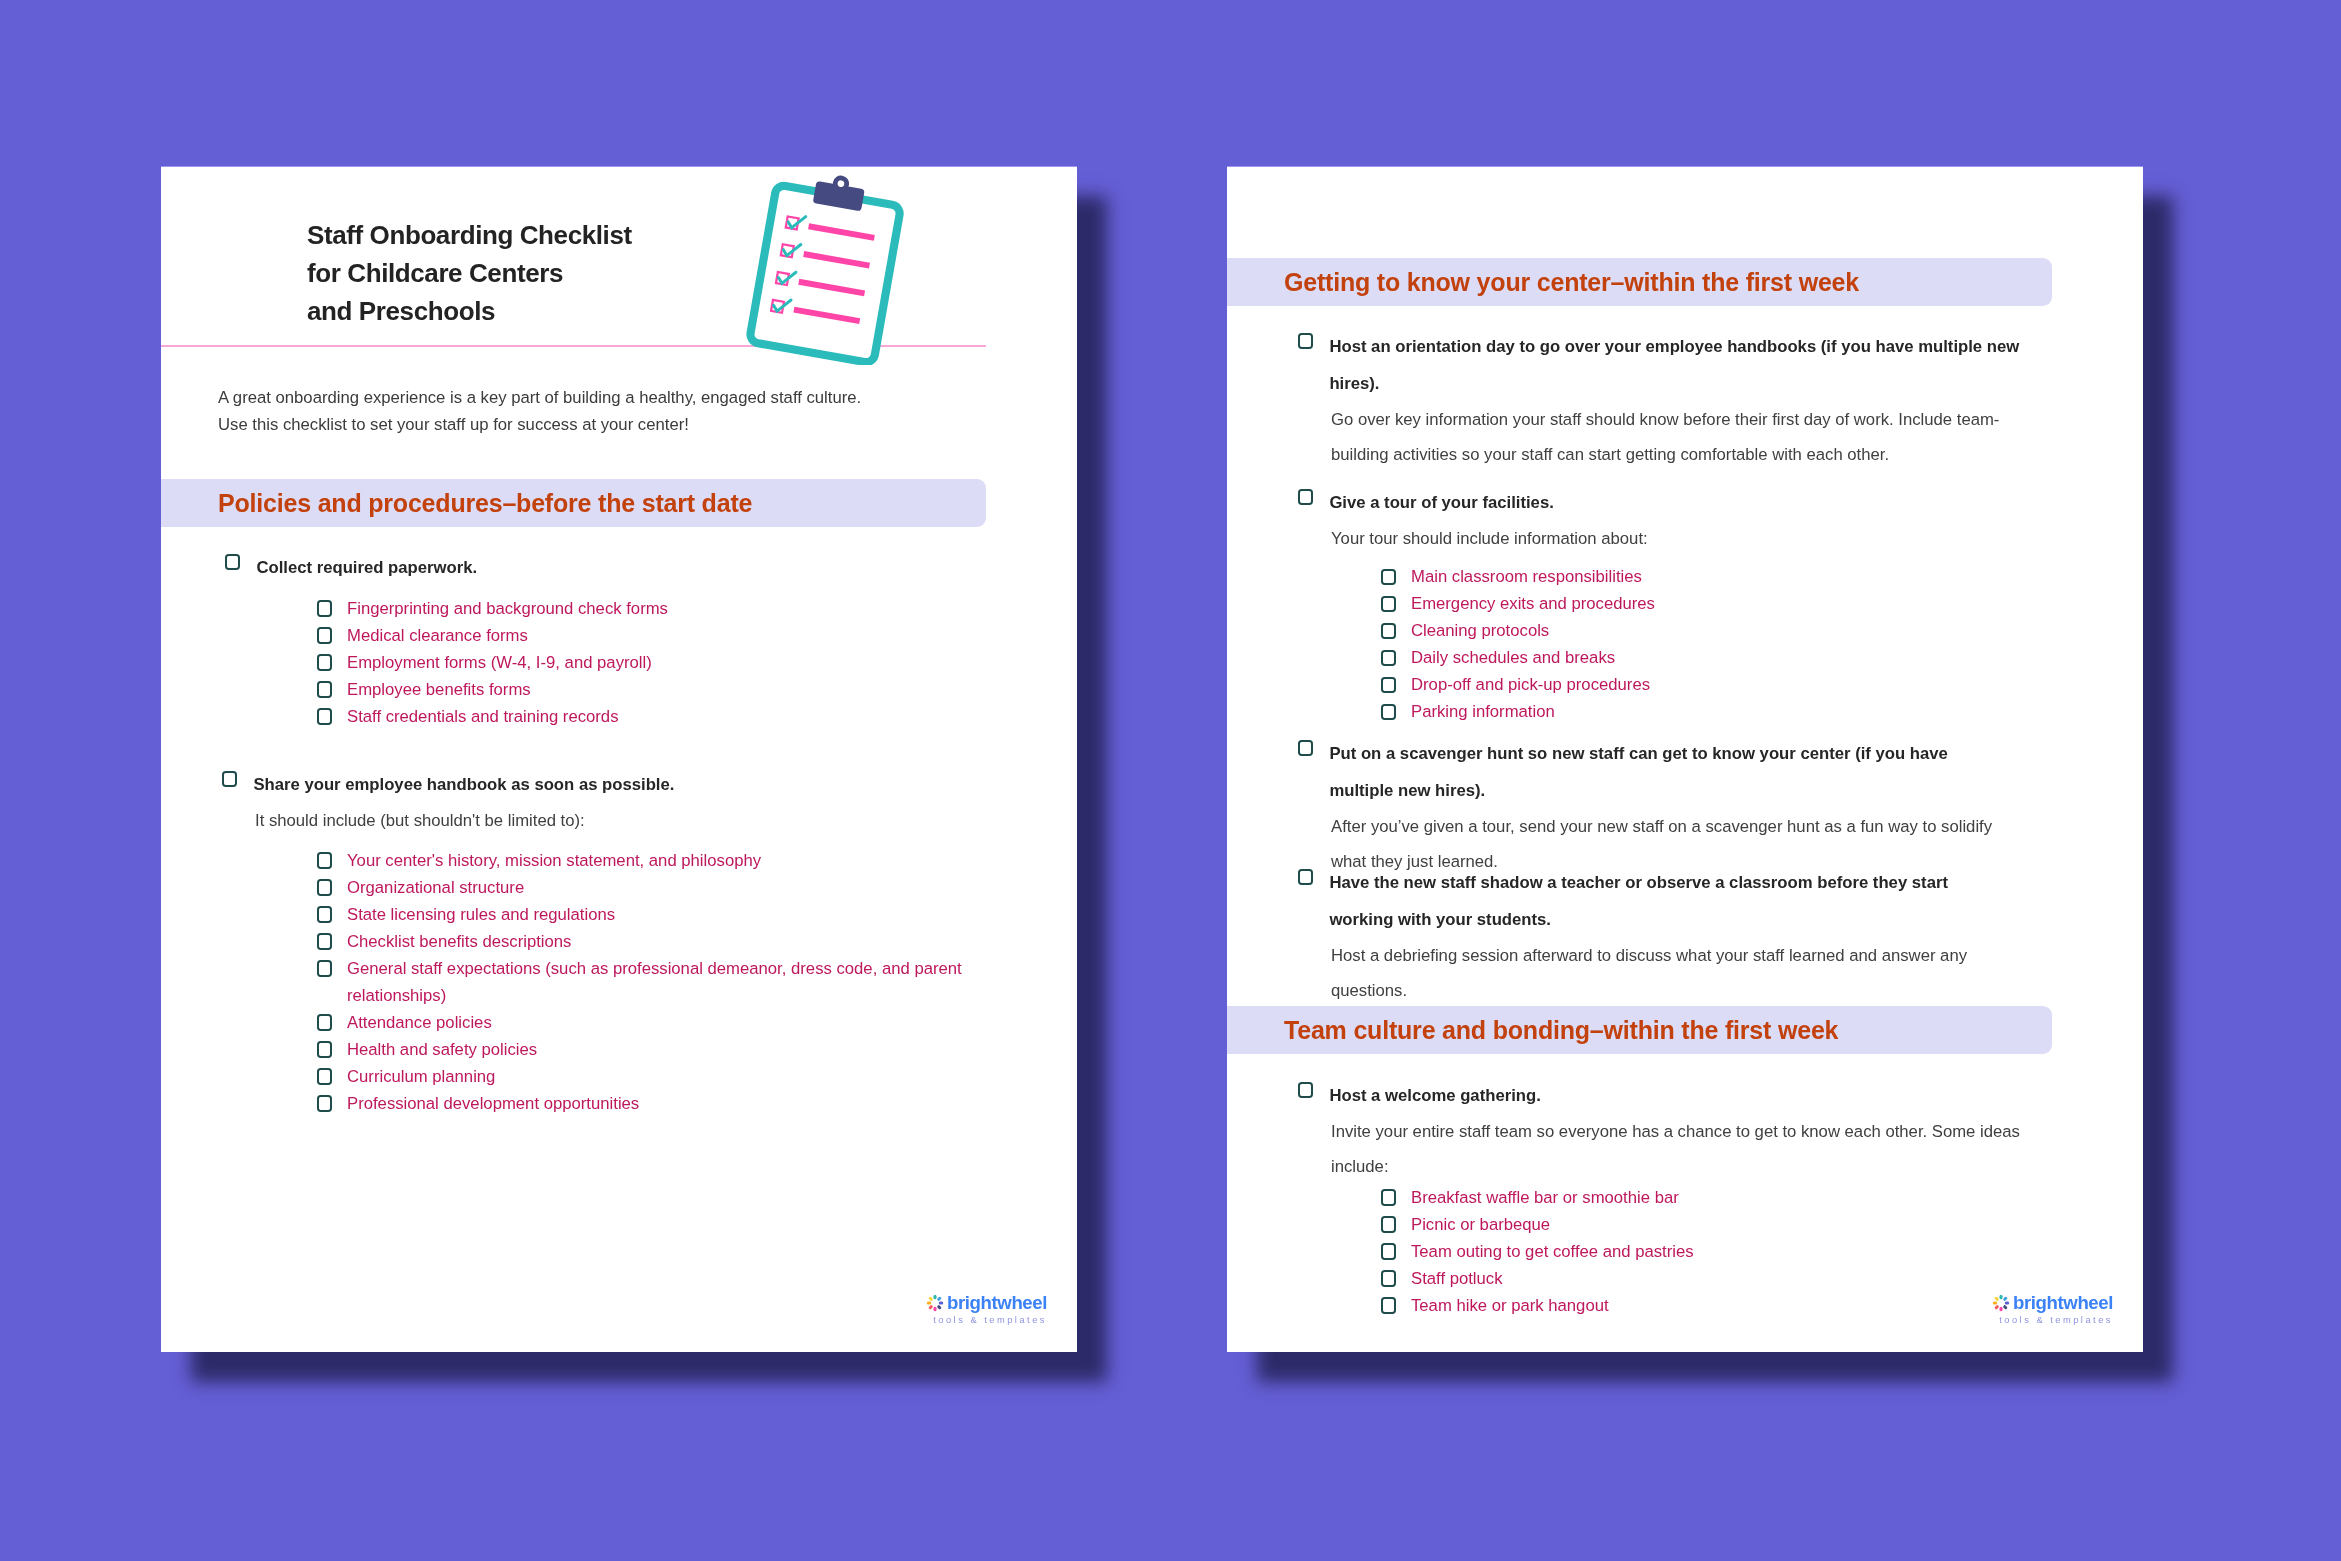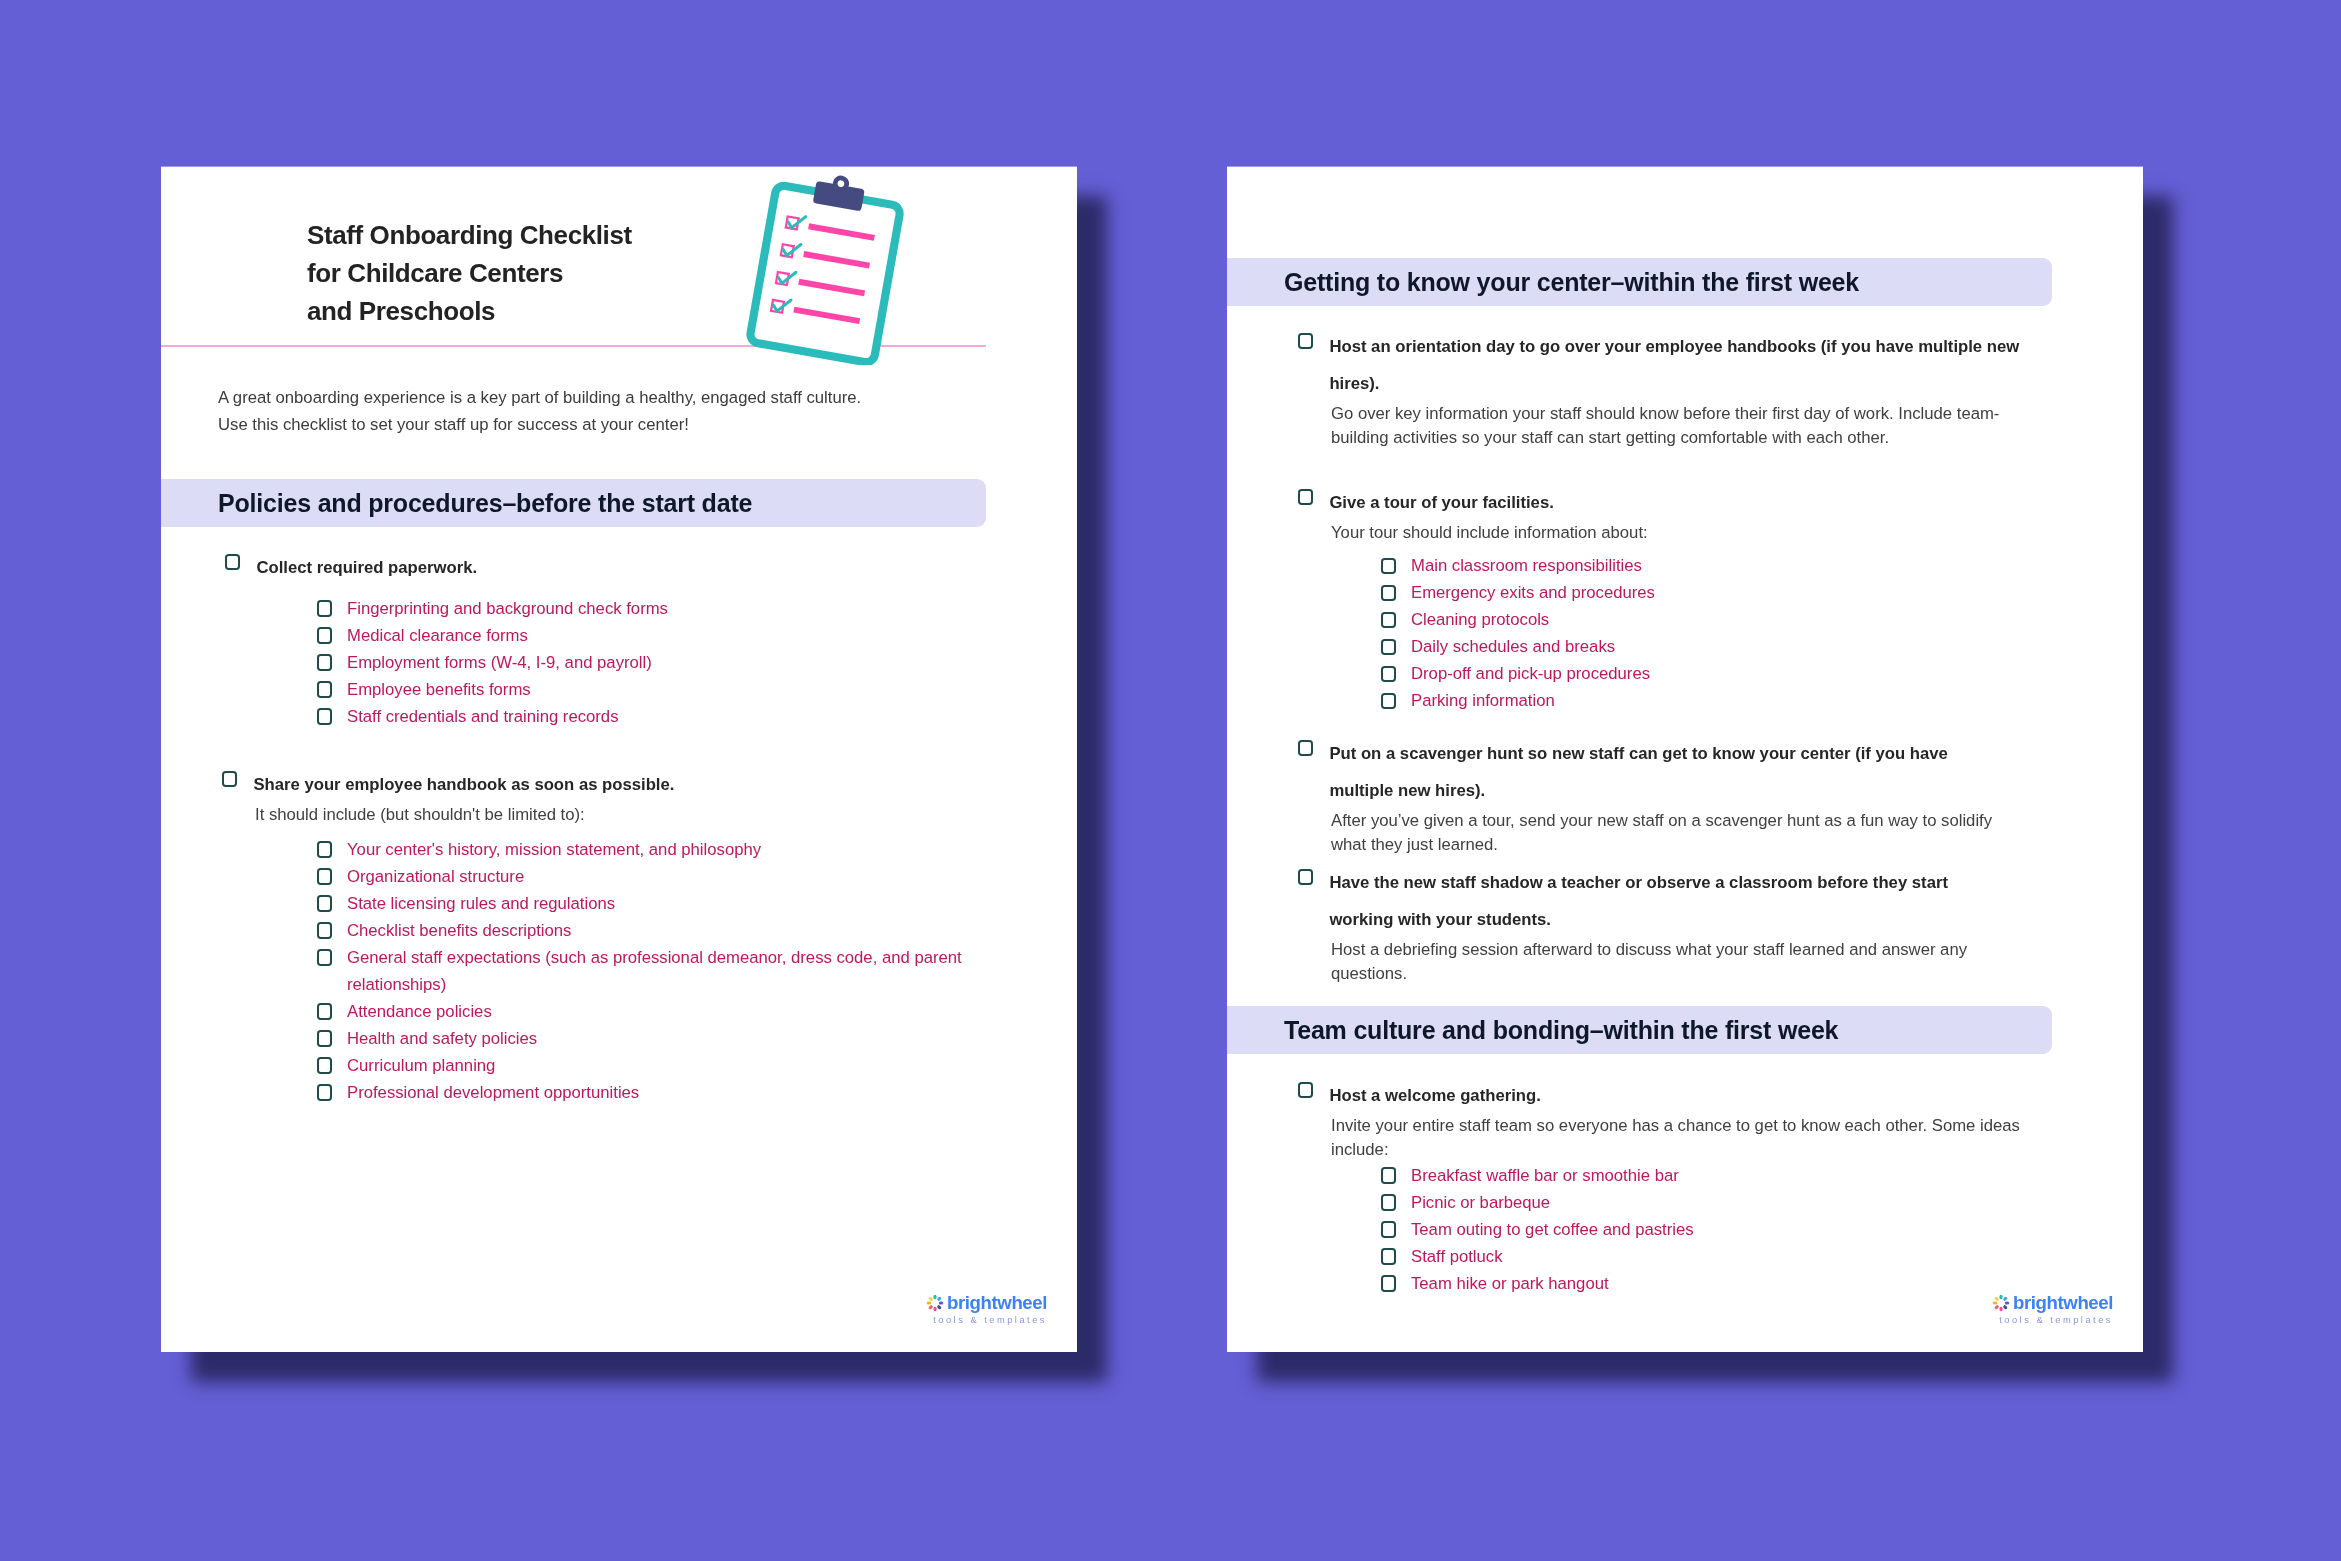--- a/index.html
+++ b/index.html
@@ -25,32 +25,32 @@
 
   .intro {
     position:absolute; left:57px; top:217px; width:669px; font-size:16.7px; line-height:27px; color:#3b3b3b;
   }
 
   .section-band {
     position:absolute; left:0; width:825px; height:48px; background:#dcdcf6;
     border-radius:0 9px 9px 0; display:flex; align-items:center;
   }
   .section-band h2 {
-    margin:0; padding-left:57px; font-size:25px; font-weight:bold; color:#0f172a; letter-spacing:-0.2px;
+    margin:0; padding-left:57px; font-size:25px; font-weight:bold; color:#c2410c; letter-spacing:-0.2px;
   }
   #page-right .section-band h2 { padding-left:57px; }
 
   .task { position:absolute; left:64px; width:743px; }
   .task .row { display:flex; align-items:flex-start; }
   .cbx {
     flex:0 0 auto; width:11px; height:12.6px; border:2.6px solid #1f4b4b; border-radius:3.7px;
     margin-top:4.5px; margin-right:16.4px; box-sizing:content-box;
   }
   .task-title { font-size:16.7px; font-weight:bold; line-height:37px; color:#262626; }
-  .task-desc { margin-left:33px; font-size:16.7px; line-height:24px; color:#404040; }
+  .task-desc { margin-left:33px; font-size:16.7px; line-height:35px; color:#404040; }
   .sub-list { list-style:none; margin:9px 0 0 0; padding:0 0 0 80px; }
   .sub-list li { display:flex; align-items:flex-start; font-size:16.7px; line-height:27px; color:#be185d; }
   .sub-list li .cbx { margin-top:5.2px; margin-right:15px; }
 
   .logo { position:absolute; right:30px; bottom:27px; text-align:right; }
   .logo-row { display:flex; align-items:center; justify-content:flex-end; }
   .logo-mark { width:18px; height:18px; margin-right:3px; }
   .logo-name { font-size:18.6px; font-weight:bold; color:#3b82f6; letter-spacing:-0.4px; }
   .logo-sub { font-size:9.3px; color:#8f93e0; letter-spacing:2.5px; margin-top:1.5px; }
 </style>

